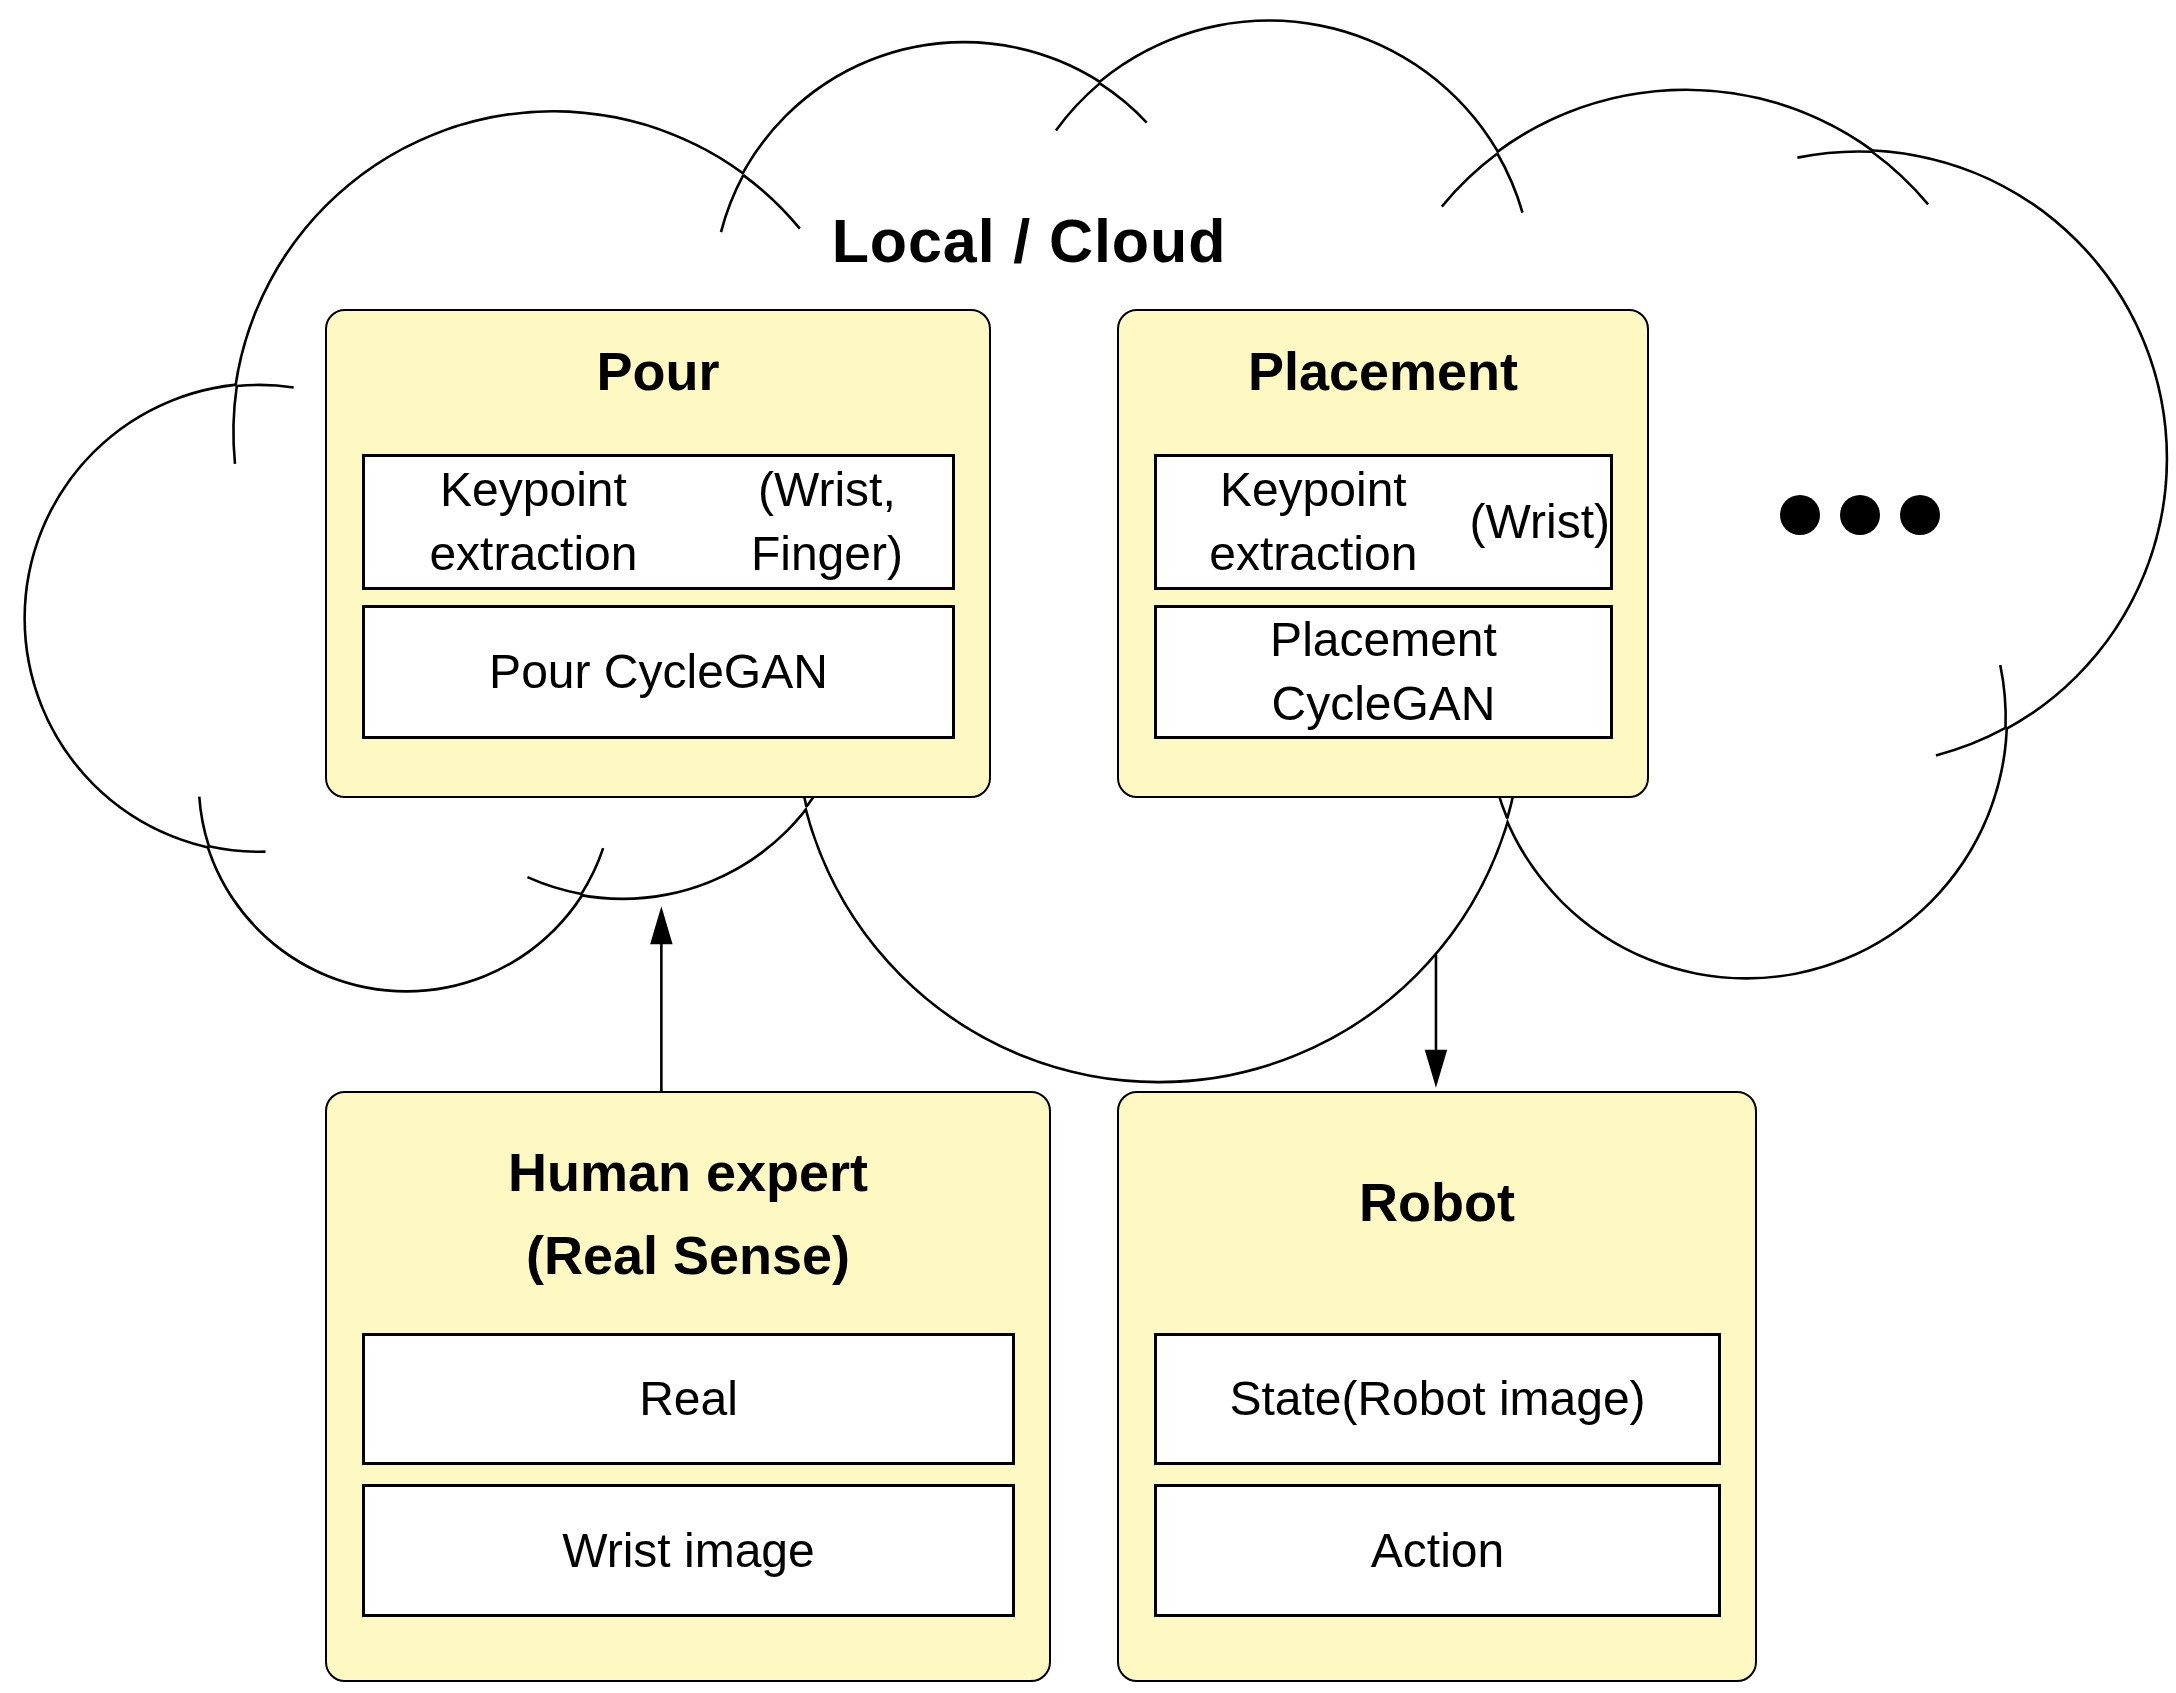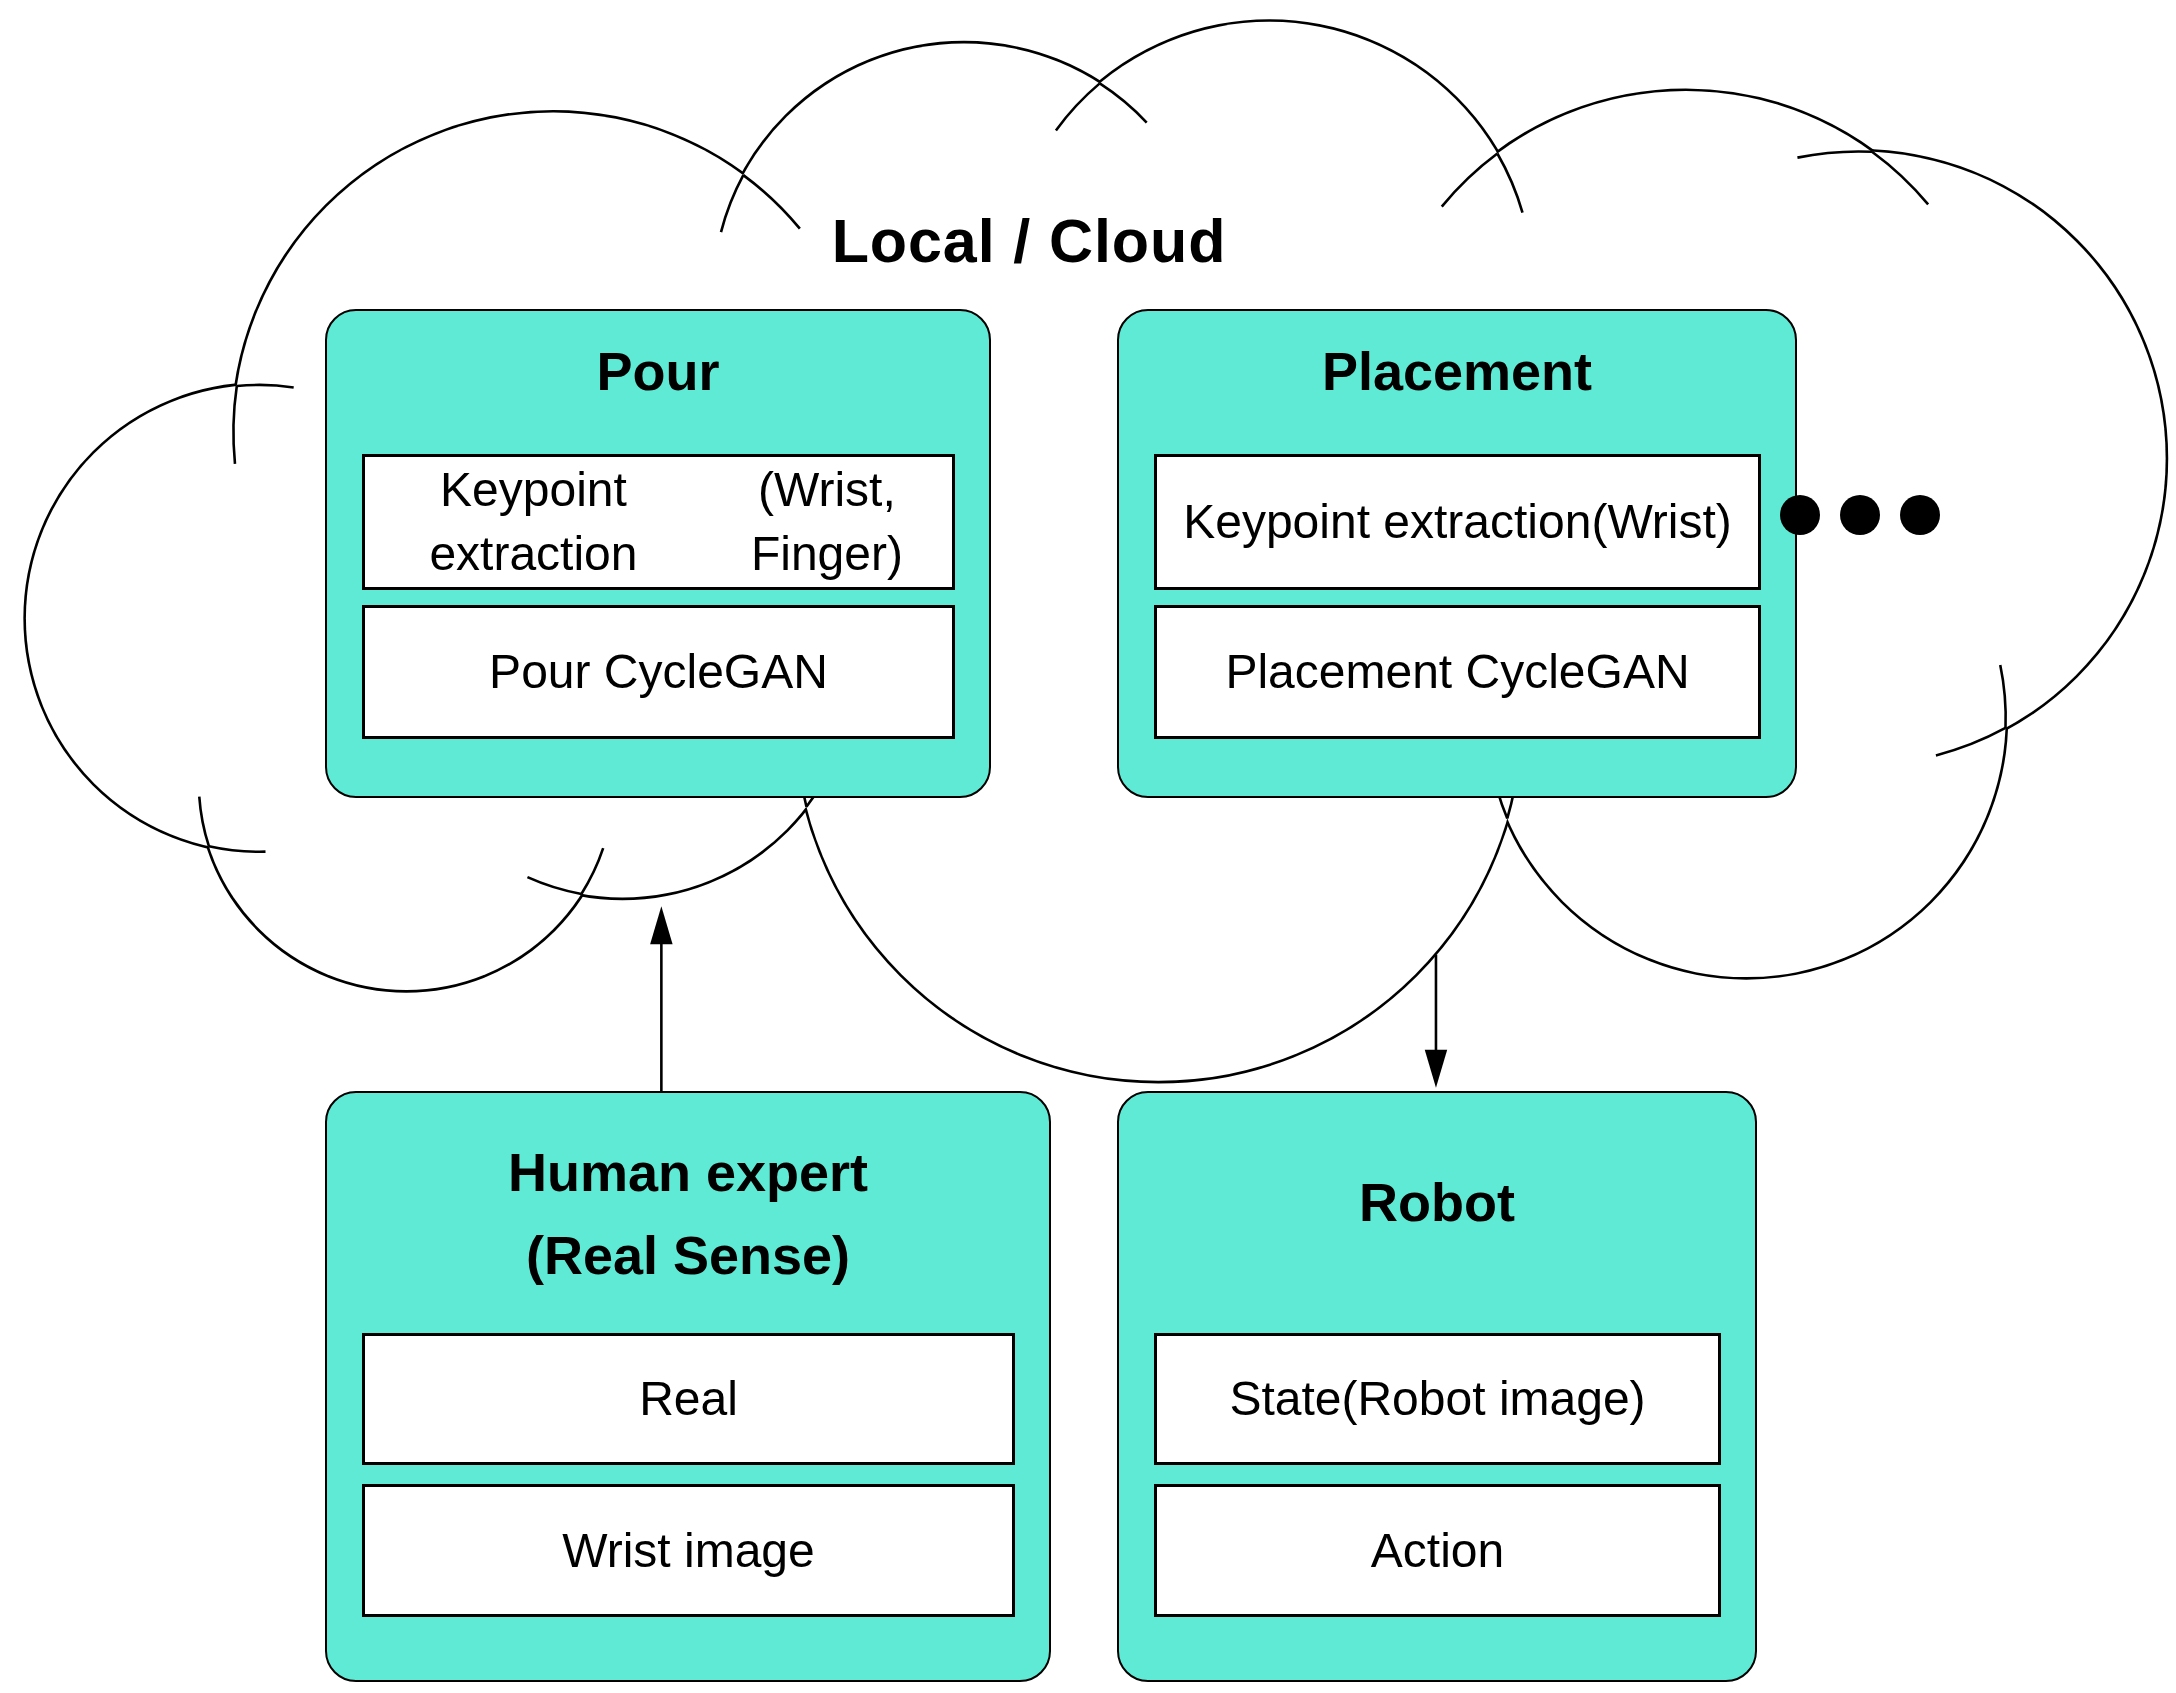--- a/index.html
+++ b/index.html
@@ -14,42 +14,42 @@
   .layer{position:absolute;left:0;top:0;width:100%;height:100%;}
   .cloud-title{
     position:absolute;
     left:683px;top:206px;width:692px;
     text-align:center;
     font-size:61px;font-weight:bold;
     letter-spacing:0.9px;
   }
   .panel{
     position:absolute;
-    background:#5eead4;
+    background:#fef9c3;
     border:2.6px solid #000;
-    border-radius:31px;
+    border-radius:20px;
     box-sizing:border-box;
   }
   .panel-title{
     position:absolute;left:0;width:100%;
     text-align:center;
     font-weight:bold;font-size:54px;line-height:83px;
   }
   .cell{
     position:absolute;left:35px;
     border:3.5px solid #000;
     box-sizing:border-box;
     background:#ffffff;
     display:flex;flex-direction:row;
     justify-content:center;align-items:center;
     text-align:center;
     font-size:48px;line-height:64px;
   }
   .pour-panel      {left:325px; top:309px; width:666px; height:489px;}
-  .placement-panel {left:1117px;top:309px; width:680px; height:489px;}
+  .placement-panel {left:1117px;top:309px; width:532px; height:489px;}
   .human-panel     {left:325px; top:1091px;width:726px; height:591px;}
   .robot-panel     {left:1117px;top:1091px;width:640px; height:591px;padding-left:43px;}
 
   .pour-panel .panel-title,.placement-panel .panel-title{top:19px;}
   .human-panel .panel-title{top:38px;}
   .robot-panel .panel-title{top:68px;}
 
   .pour-panel .cell,.placement-panel .cell{width:calc(100% - 69px);}
   .human-panel .cell,.robot-panel .cell{width:calc(100% - 69px);}
 

